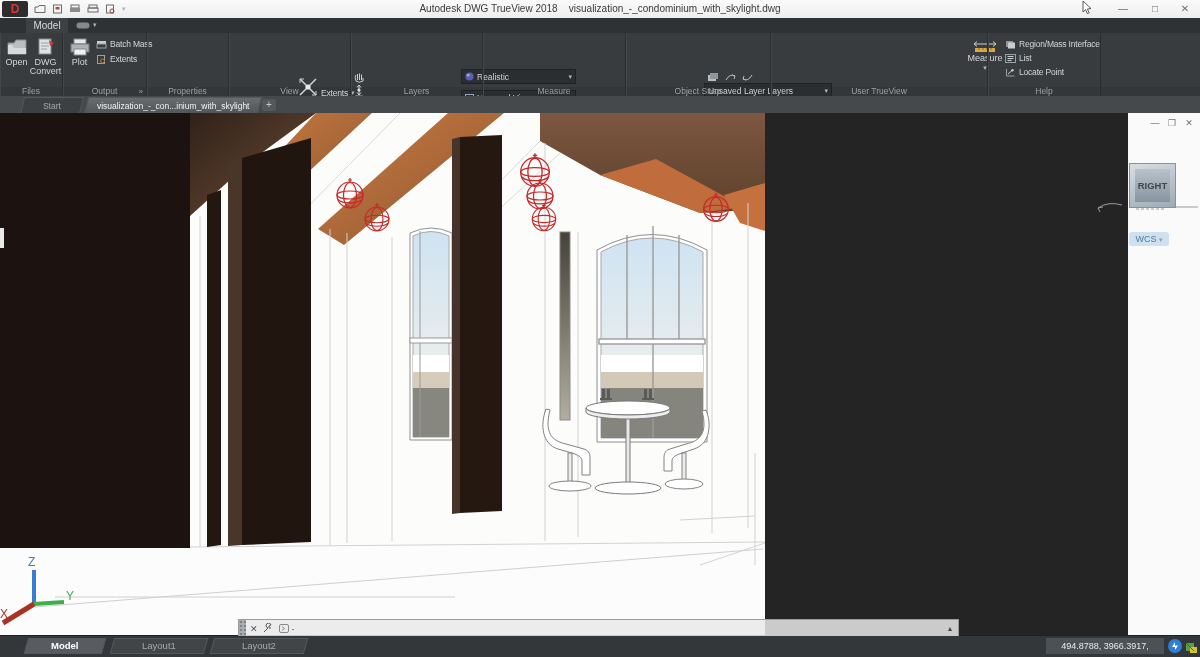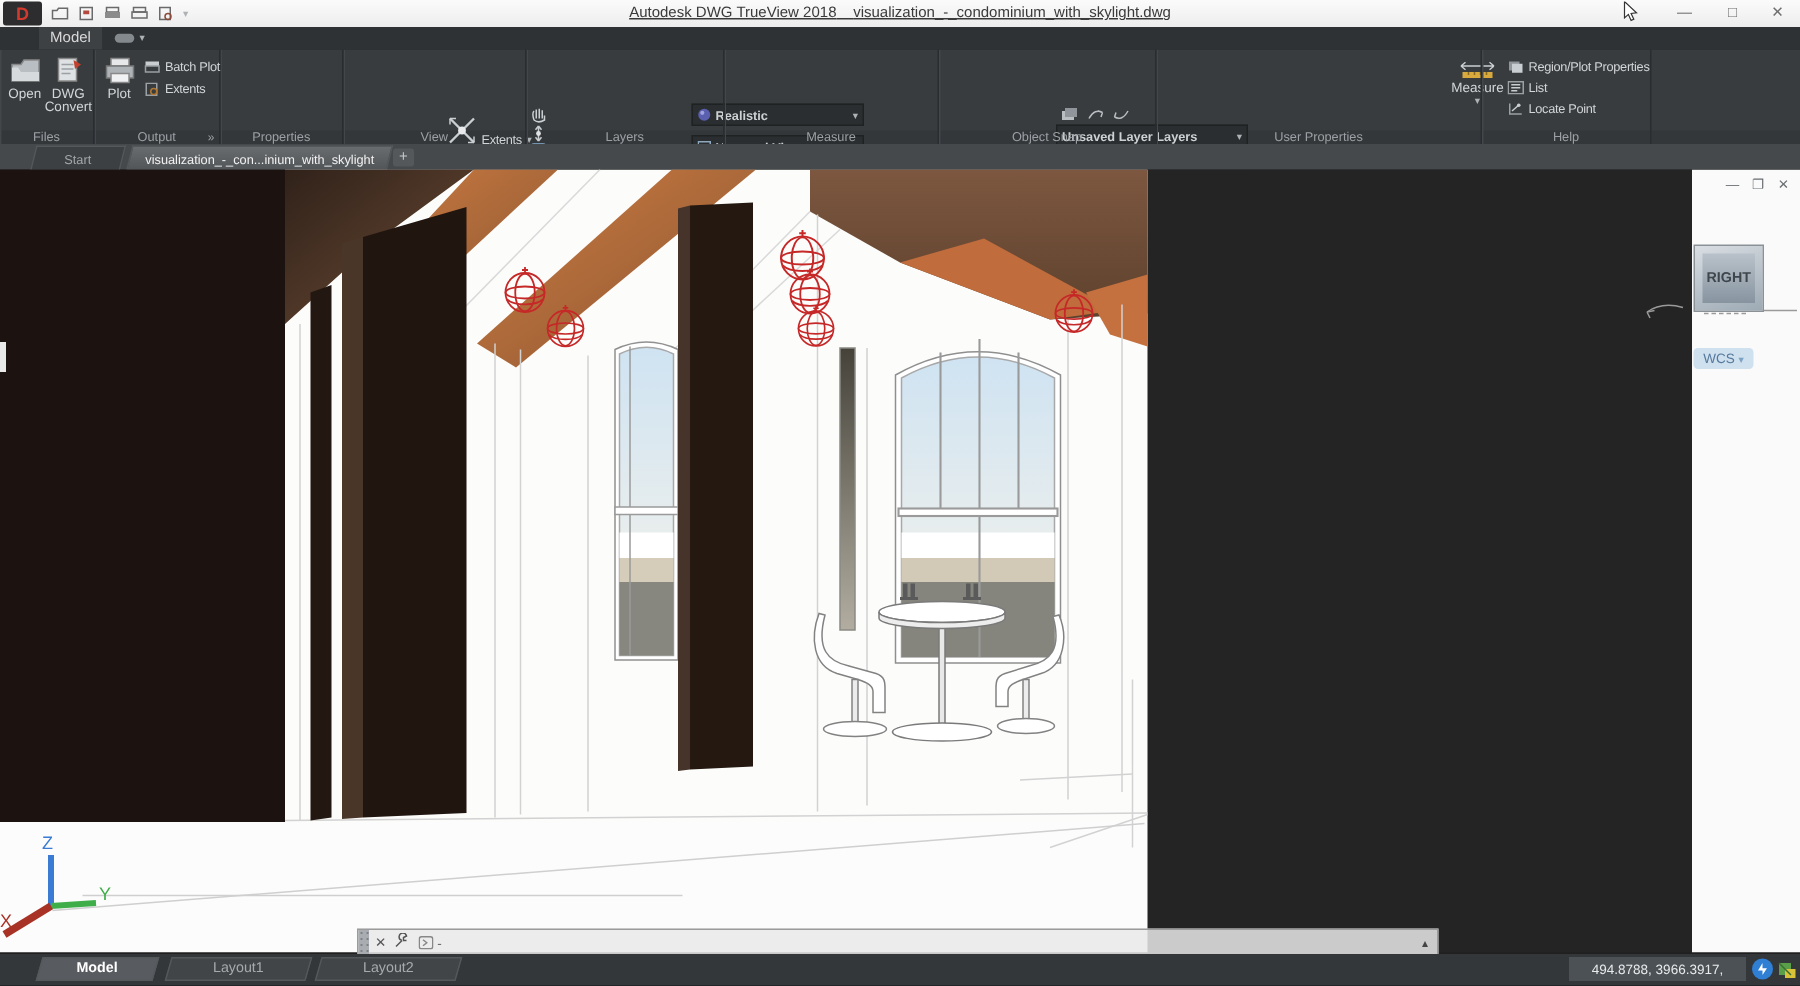--- a/index.html
+++ b/index.html
@@ -7,40 +7,40 @@
        font-family:"Liberation Sans","DejaVu Sans",sans-serif;
        -webkit-font-smoothing:antialiased;}
   .abs{position:absolute;}
   
   .titlebar{left:0;top:0;width:1200px;height:18px;background:linear-gradient(#fbfbfb,#ededed);
             border-bottom:1px solid #c9c9c9;color:#3c3c3c;font-size:10px;}
   .applogo{left:2px;top:1px;width:26px;height:16px;background:#2d2d2f;border-radius:2px;
            color:#d23a2e;font-weight:bold;font-size:12px;text-align:center;line-height:16px;}
   .qat{left:34px;top:2px;height:14px;display:flex;gap:6px;align-items:center;color:#5a5a5a;}
   .qat svg{display:block;}
-  .titletext{left:0;top:0;width:1200px;height:18px;text-align:center;line-height:18px;color:#3a3a3a;text-decoration:underline;}
+  .titletext{left:0;top:0;width:1200px;height:18px;text-align:center;line-height:18px;color:#3a3a3a;}
   .winbtn{top:0;width:26px;height:18px;text-align:center;line-height:18px;color:#6d6d6d;font-size:10px;}
   
   .tabrow{left:0;top:18px;width:1200px;height:15px;background:#2e3235;}
   .ribtab{left:26px;top:18px;width:42px;height:15px;background:#3d4144;color:#d9d9d9;
           font-size:10px;text-align:center;line-height:15px;}
   .tabmisc{left:76px;top:21px;color:#9aa0a4;font-size:8px;display:flex;gap:3px;align-items:center;}
   .ribbon{left:0;top:33px;width:1200px;height:63px;background:#383c3f;}
   .capstrip{left:0;top:87px;width:1200px;height:9px;background:#33373a;}
   .panel{top:33px;height:63px;border-right:1px solid #2a2d30;box-shadow:inset 1px 0 0 #43474a;}
   .cap{position:absolute;bottom:0;left:0;right:0;height:9px;font-size:8.5px;color:#9da1a5;
        text-align:center;line-height:9px;margin-top:32px;}
   .bigbtn{position:absolute;display:flex;flex-direction:column;align-items:center;gap:1px;
           color:#d3d6d8;font-size:9px;text-align:center;line-height:1.05;}
   .bigbtn .bl{white-space:pre-line;}
   .rowitem{position:absolute;display:flex;align-items:center;gap:3px;color:#d3d6d8;
            font-size:8.5px;letter-spacing:-0.2px;white-space:nowrap;}
   .combo{position:absolute;height:13px;background:#2b2e30;border:1px solid #1f2223;
          display:flex;align-items:center;gap:3px;color:#ced1d3;font-size:8.5px;
-         padding:0 3px;white-space:nowrap;font-weight:bold;}
+         padding:0 3px;white-space:nowrap;}
   .combo .car{margin-left:auto;color:#aeb2b5;font-size:7px;}
   .car{color:#aeb2b5;font-size:7px;}
   
   .ftbar{left:0;top:96px;width:1200px;height:17px;background:#46494c;}
   .ftab{top:97px;height:16px;color:#a3a7aa;font-size:8.5px;line-height:16px;text-align:center;
         background:#3d4043;transform:skewX(-14deg);border:1px solid #55585b;border-bottom:none;}
   .ftab>span{display:inline-block;transform:skewX(14deg);}
   .ftab.active{background:linear-gradient(#686c6f,#515457);color:#f2f2f2;}
   .plusbtn{left:262px;top:99px;width:14px;height:12px;background:#54585b;border-radius:2px;
            color:#c6c9cc;font-size:10px;line-height:12px;text-align:center;}
@@ -158,21 +158,21 @@
         <rect x="2" y="7" width="18" height="8" fill="#aeb3b7" stroke="#777"></rect>
         <rect x="5" y="12" width="12" height="6" fill="#f0f1f2" stroke="#888"></rect>
       </svg>
     <span class="bl">Plot</span>
   </div>
   <div class="rowitem" style="left:33px;top:6px">
     <svg width="11" height="9">
         <rect x="1" y="1" width="9" height="3" fill="#c9cdd0"></rect>
         <rect x="1" y="4" width="9" height="4" fill="none" stroke="#9aa0a4"></rect>
       </svg>
-    <span>Batch Plot</span>
+    <span>Batch Mass</span>
   </div>
   <div class="rowitem" style="left:33px;top:21px">
     <svg width="11" height="9">
         <rect x="1.5" y="0.5" width="7" height="8" fill="none" stroke="#9aa0a4"></rect>
         <circle cx="6.5" cy="6" r="2" fill="none" stroke="#b3782f"></circle>
       </svg>
     <span>Extents</span>
   </div>
   <div class="cap">Output</div>
   <div style="position:absolute;right:3px;bottom:0;font-size:8px;color:#9da1a5">»</div>
@@ -301,21 +301,21 @@
         <path d="M7 9 v2 M11 9 v2 M15 9 v2 M19 9 v2" stroke="#8a6a20"></path>
       </svg>
     <span class="bl">Measure</span>
     <span class="car">▾</span>
   </div>
   <div class="rowitem" style="left:522px;top:6px">
     <svg width="11" height="9">
         <rect x="1" y="1" width="7" height="6" fill="#8f959a"></rect>
         <rect x="3" y="2.5" width="7" height="6" fill="#c9ced2"></rect>
       </svg>
-    <span>Region/Plot Properties</span>
+    <span>Region/Mass Interface</span>
   </div>
   <div class="rowitem" style="left:522px;top:20px">
     <svg width="11" height="9">
         <rect x="0.5" y="0.5" width="10" height="8" fill="none" stroke="#9aa0a4"></rect>
         <path d="M2.5 2.5 h6 M2.5 4.5 h6 M2.5 6.5 h4" stroke="#c9ced2"></path>
       </svg>
     <span>List</span>
   </div>
   <div class="rowitem" style="left:522px;top:34px">
     <svg width="11" height="9">
@@ -328,21 +328,21 @@
   <div class="cap">Measure</div>
 </div>
 
 <div class="abs panel" style="left:626px;width:144px">
 
   <div class="cap">Object Snap</div>
 </div>
 
 <div class="abs panel" style="left:771px;width:216px">
 
-  <div class="cap">User Properties</div>
+  <div class="cap">User TrueView</div>
 </div>
 
 <div class="abs panel" style="left:988px;width:112px">
 
   <div class="cap">Help</div>
 </div>
 
 <div class="abs ftbar"></div>
 <div class="abs ftab" style="left:22px;width:58px"><span>Start</span></div>
 <div class="abs ftab active" style="left:86px;width:172px"><span>visualization_-_con...inium_with_skylight</span></div>

